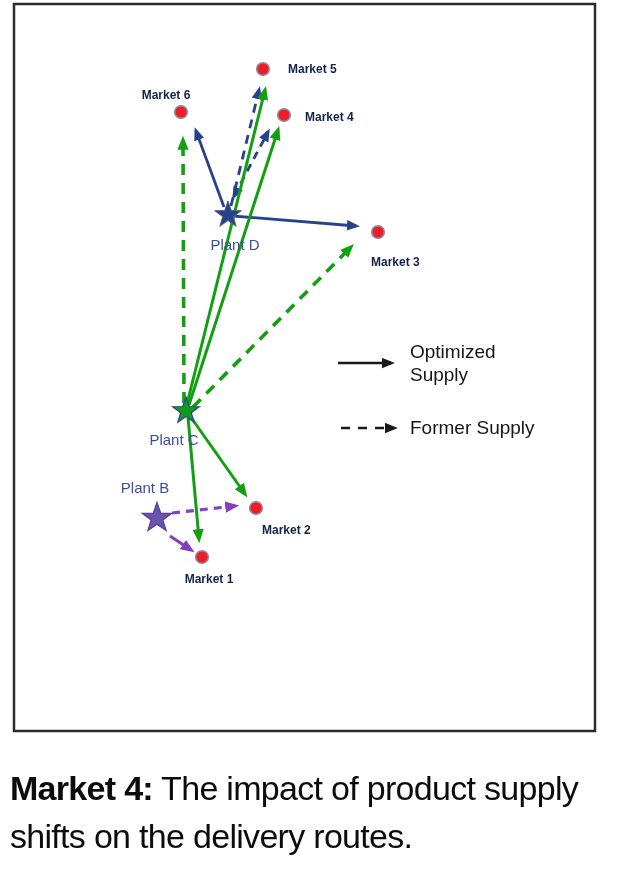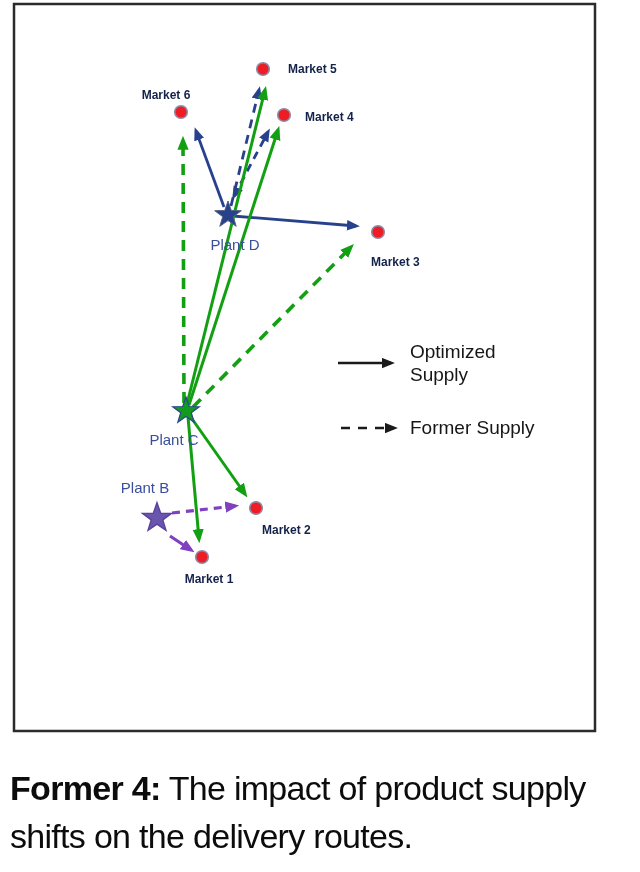--- a/index.html
+++ b/index.html
@@ -102,14 +102,14 @@
 
     <g>
       <line x1="338" y1="363" x2="391" y2="363" stroke="#1a1a1a" stroke-width="2.6" marker-end="url(#ah-black)"></line>
       <text class="legend-label" x="410" y="358" text-anchor="start">Optimized</text>
       <text class="legend-label" x="410" y="381" text-anchor="start">Supply</text>
       <line x1="341" y1="428" x2="394" y2="428" stroke="#1a1a1a" stroke-width="2.6" stroke-dasharray="9 8" marker-end="url(#ah-black)"></line>
       <text class="legend-label" x="410" y="434" text-anchor="start">Former Supply</text>
     </g>
   </svg>
 
-  <div class="caption"><b>Former 4:</b><span> The impact of product supply shifts on the delivery routes.</span></div>
+  <div class="caption"><b>Market 4:</b><span> The impact of product supply shifts on the delivery routes.</span></div>
 </div>
 
 </body></html>

